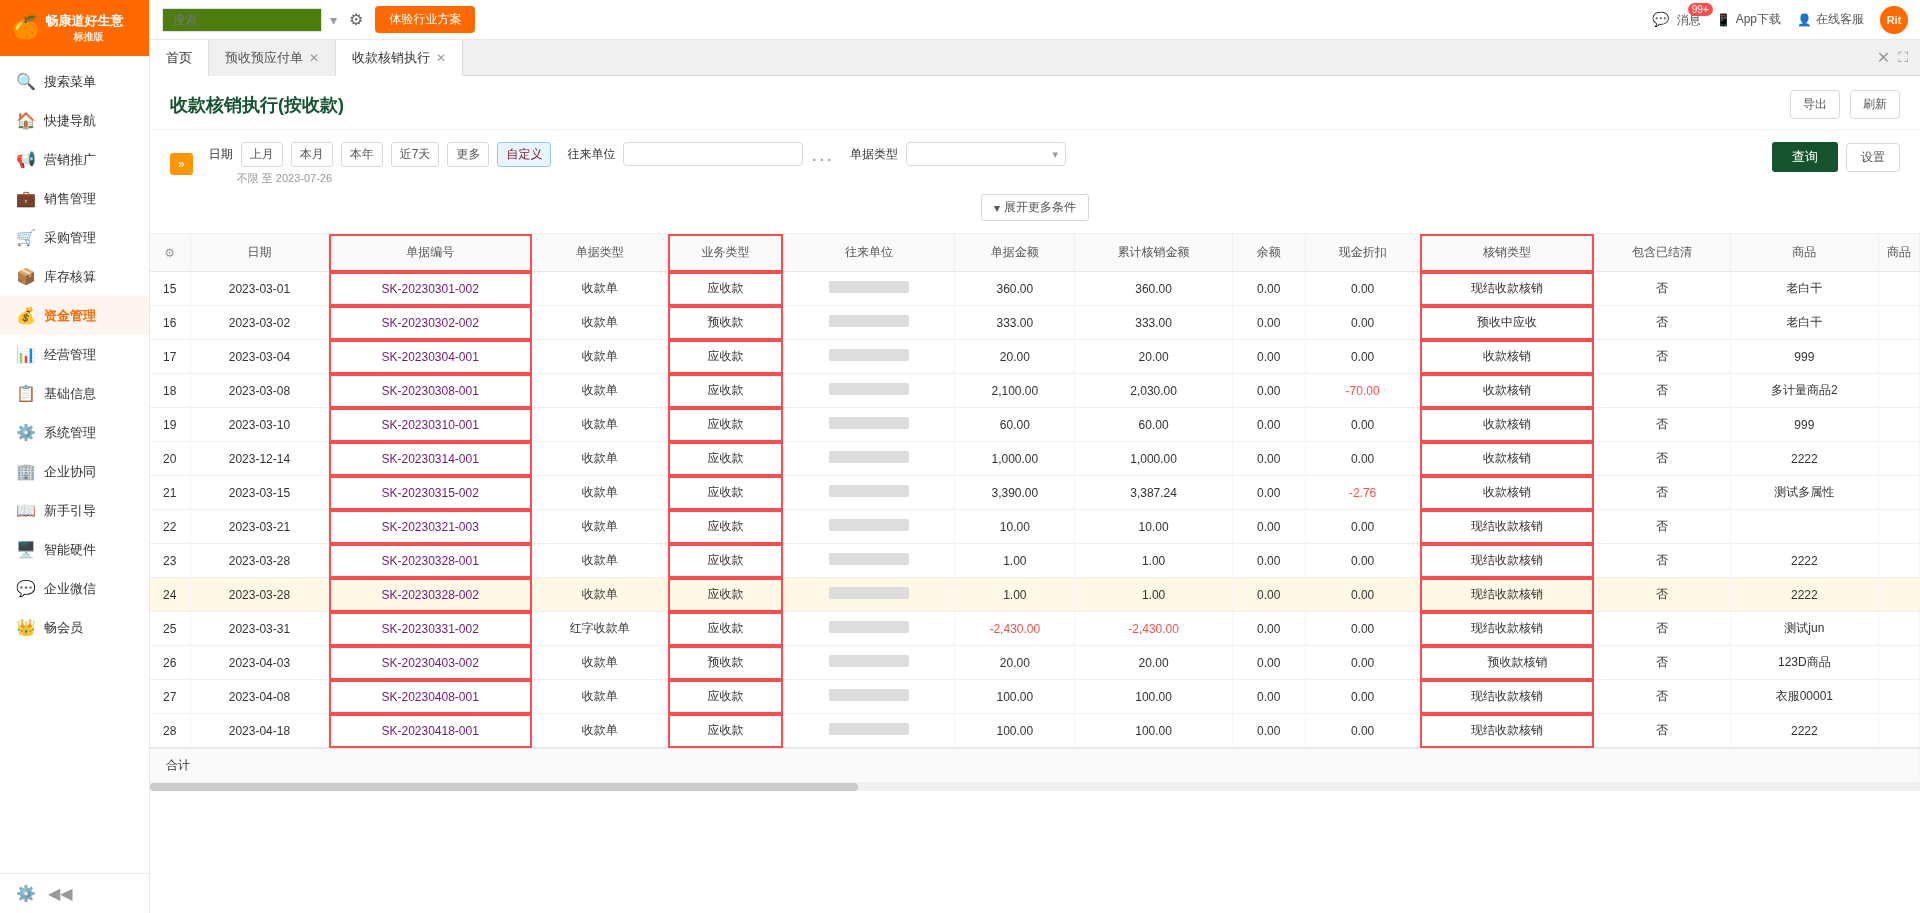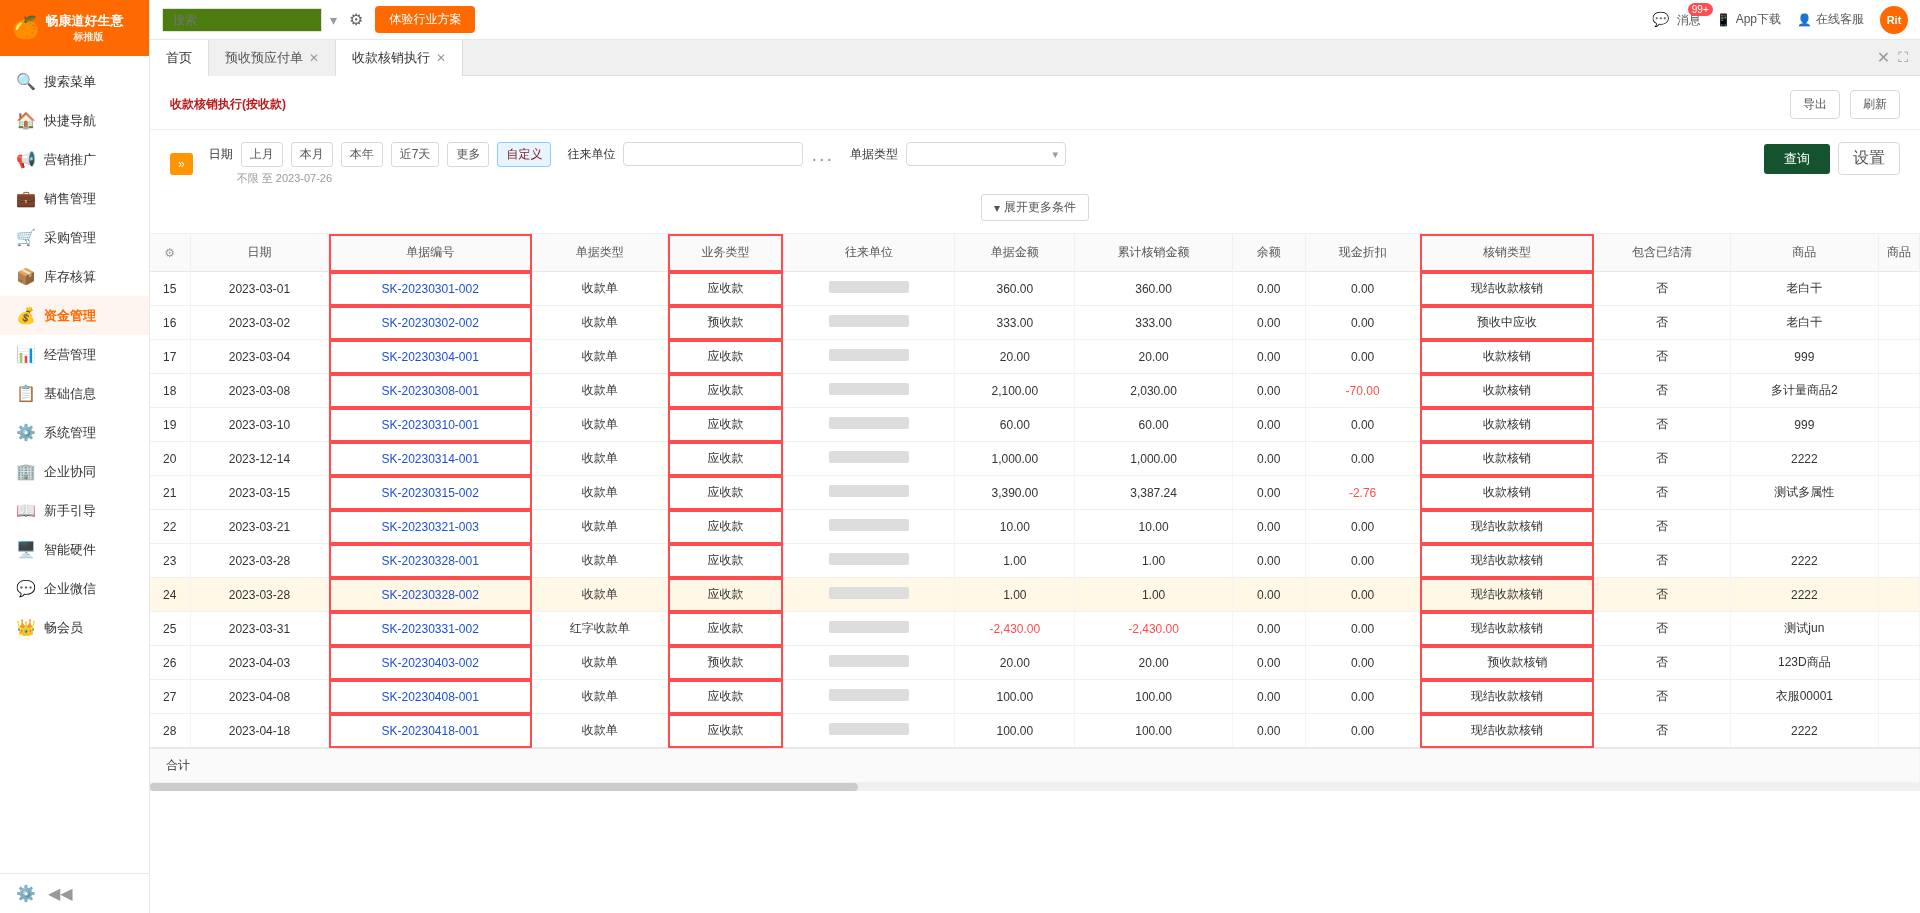--- a/index.html
+++ b/index.html
@@ -32,51 +32,51 @@
     .tab.active { background: #fff; color: #333; font-weight: 500; }
     .tab-home { background: #fff; color: #333; }
     .tab-close { color: #999; font-size: 12px; cursor: pointer; }
     .tabbar-right { margin-left: auto; display: flex; align-items: center; gap: 8px; padding-right: 12px; }
 
     
     .page-content { flex: 1; overflow: auto; background: #fff; padding: 0; }
 
     
     .page-header { padding: 14px 20px 10px 20px; display: flex; align-items: center; justify-content: space-between; border-bottom: 1px solid #f0f0f0; }
-    .page-title { font-size: 12px; font-weight: bold; color: #b91c1c; }
+    .page-title { font-size: 18px; font-weight: bold; color: #14532d; }
     .page-header-actions { display: flex; gap: 10px; }
     .btn-export { background: white; border: 1px solid #d9d9d9; border-radius: 4px; padding: 5px 12px; font-size: 12px; cursor: pointer; color: #555; display: flex; align-items: center; gap: 4px; }
     .btn-refresh { background: white; border: 1px solid #d9d9d9; border-radius: 4px; padding: 5px 12px; font-size: 12px; cursor: pointer; color: #555; display: flex; align-items: center; gap: 4px; }
 
     
     .filter-area { padding: 12px 20px; background: #fff; border-bottom: 1px solid #f0f0f0; }
     .filter-row { display: flex; align-items: center; gap: 16px; flex-wrap: wrap; }
     .filter-label { color: #333; font-size: 12px; font-weight: 500; }
     .filter-date-btn { padding: 3px 8px; border: 1px solid #d9d9d9; border-radius: 3px; background: white; cursor: pointer; font-size: 12px; color: #555; }
     .filter-date-btn.custom { background: #e8f4ff; color: #7f1d1d; border-color: #91caff; }
     .filter-date-sub { color: #999; font-size: 11px; margin-top: 3px; }
     .filter-input { border: 1px solid #d9d9d9; border-radius: 4px; padding: 4px 10px; font-size: 12px; color: #333; width: 180px; }
     .filter-dots { color: #999; cursor: pointer; font-size: 20px; letter-spacing: 2px; }
     .filter-select { border: 1px solid #d9d9d9; border-radius: 4px; padding: 4px 24px 4px 10px; font-size: 12px; color: #333; background: white; appearance: none; width: 160px; }
     .filter-select-wrap { position: relative; }
     .filter-select-wrap::after { content: '▾'; position: absolute; right: 8px; top: 50%; transform: translateY(-50%); color: #999; pointer-events: none; font-size: 11px; }
     .btn-query { background: #14532d; color: white; border: none; border-radius: 3px; padding: 6px 20px; font-size: 13px; cursor: pointer; }
-    .btn-setting { background: white; border: 1px solid #d9d9d9; border-radius: 4px; padding: 5px 14px; font-size: 16px; cursor: pointer; color: #555; }
+    .btn-setting { background: white; border: 1px solid #d9d9d9; border-radius: 4px; padding: 5px 14px; font-size: 12px; cursor: pointer; color: #555; }
     .expand-more { color: #555; font-size: 12px; cursor: pointer; display: flex; align-items: center; gap: 4px; padding: 4px 12px; border: 1px solid #d9d9d9; border-radius: 3px; background: white; }
     .filter-toggle { background: #ff9500; color: white; border: none; border-radius: 3px; padding: 4px 8px; cursor: pointer; font-size: 12px; }
 
     
     .table-wrapper { overflow-x: auto; padding: 0 0 0 0; }
     table { width: 100%; border-collapse: collapse; font-size: 12px; }
     thead tr { background: #fafafa; border-bottom: 1px solid #e8e8e8; }
     th { padding: 10px 8px; text-align: center; color: #555; font-weight: 500; border-right: 1px solid #f0f0f0; white-space: nowrap; font-size: 12px; position: relative; }
     th:first-child { width: 40px; }
     td { padding: 8px 8px; text-align: center; border-bottom: 1px solid #f0f0f0; border-right: 1px solid #f5f5f5; color: #333; white-space: nowrap; }
     tbody tr.highlighted { background: #fff8e6; }
-    .link-text { color: #1d4ed8; cursor: pointer; text-decoration: none; }
+    .link-text { color: #701a75; cursor: pointer; text-decoration: none; }
     .negative { color: #ff4d4f; }
     .gear-icon { color: #999; cursor: pointer; }
 
     
     .totals-row td { background: #fafafa; font-weight: 500; color: #333; border-top: 2px solid #e8e8e8; }
 
     
     .table-scrollbar { height: 8px; background: #f0f0f0; margin: 0; }
     .table-scrollbar-inner { width: 40%; height: 8px; background: #ccc; border-radius: 4px; }
 

